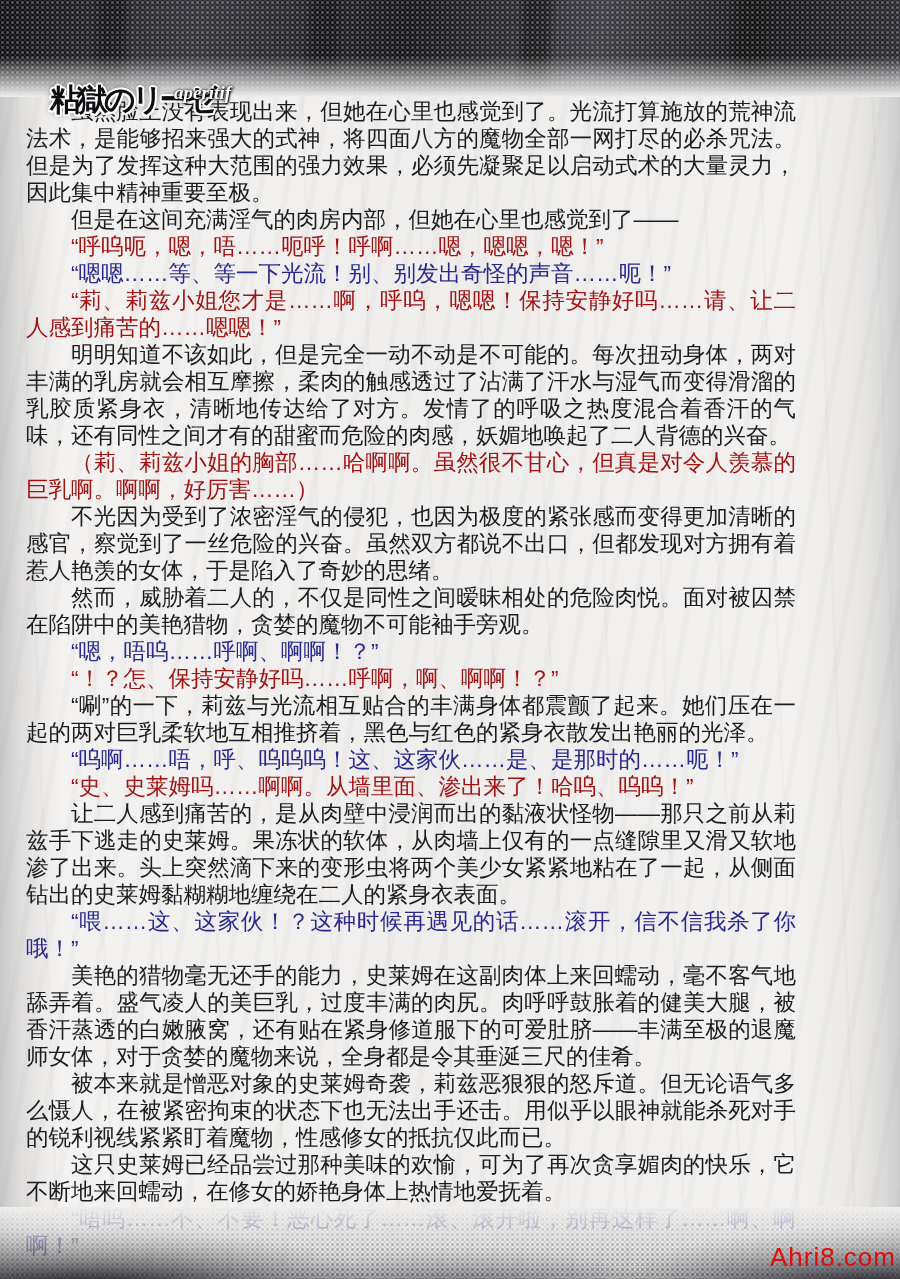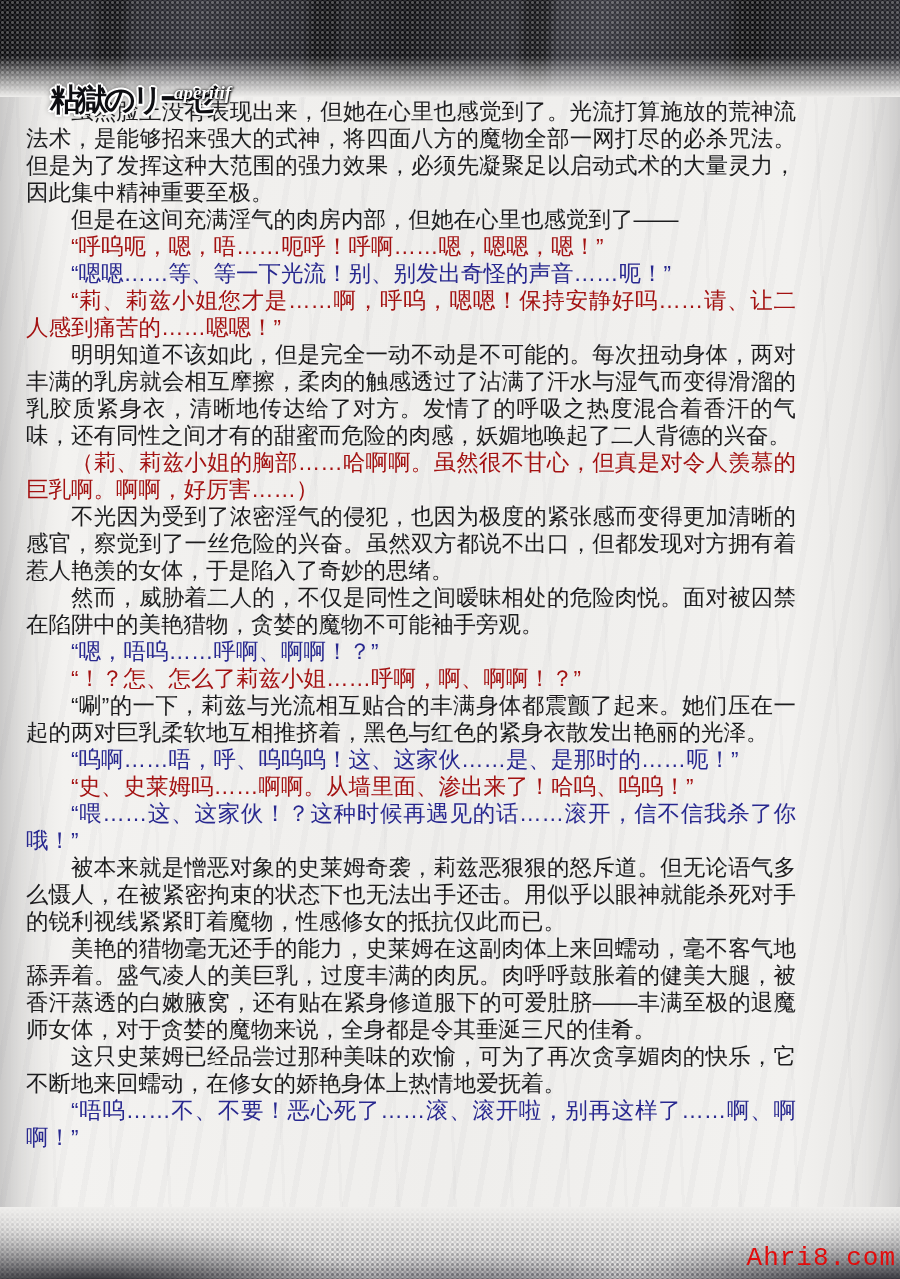--- a/index.html
+++ b/index.html
@@ -69,21 +69,21 @@
       radial-gradient(circle, rgba(35,35,45,.48) 1.1px, rgba(0,0,0,0) 1.9px),
       radial-gradient(circle, rgba(35,35,45,.30) 1.1px, rgba(0,0,0,0) 1.9px),
       radial-gradient(ellipse 400px 95px at 10% 118%, rgba(14,14,19,.95), rgba(14,14,19,0) 72%),
       radial-gradient(ellipse 300px 70px at 52% 125%, rgba(40,40,52,.55), rgba(0,0,0,0) 70%),
       radial-gradient(ellipse 360px 90px at 97% 115%, rgba(18,18,26,.9), rgba(18,18,26,0) 72%);
     background-size: auto, 5px 5px, 5px 5px, auto, auto, auto;
     background-position: 0 0, 0 0, 2.5px 2.5px, 0 0, 0 0, 0 0;
   }
   .watermark {
     position: absolute; right: 4px; bottom: 6px; z-index: 5;
-    font-family: Liberation Mono, monospace;
+    font-family: Liberation Sans, sans-serif;
     font-size: 26px; letter-spacing: 1px;
     color: var(--c-watermark);
   }
 </style>
 </head>
 <body>
 
 <div class="page" style="--c-narration: #1c1c1e; --c-blue: #28288f; --c-red: #a31212; --c-watermark: #e20c0c;">
 
   <div class="header">
@@ -96,27 +96,28 @@
   <p class="p-narration">虽然脸上没有表现出来，但她在心里也感觉到了。光流打算施放的荒神流法术，是能够招来强大的式神，将四面八方的魔物全部一网打尽的必杀咒法。但是为了发挥这种大范围的强力效果，必须先凝聚足以启动式术的大量灵力，因此集中精神重要至极。</p>
       <p class="p-narration">但是在这间充满淫气的肉房内部，但她在心里也感觉到了——</p>
       <p class="p-red">“呼呜呃，嗯，唔……呃呼！呼啊……嗯，嗯嗯，嗯！”</p>
       <p class="p-blue">“嗯嗯……等、等一下光流！别、别发出奇怪的声音……呃！”</p>
       <p class="p-red">“莉、莉兹小姐您才是……啊，呼呜，嗯嗯！保持安静好吗……请、让二人感到痛苦的……嗯嗯！”</p>
       <p class="p-narration">明明知道不该如此，但是完全一动不动是不可能的。每次扭动身体，两对丰满的乳房就会相互摩擦，柔肉的触感透过了沾满了汗水与湿气而变得滑溜的乳胶质紧身衣，清晰地传达给了对方。发情了的呼吸之热度混合着香汗的气味，还有同性之间才有的甜蜜而危险的肉感，妖媚地唤起了二人背德的兴奋。</p>
       <p class="p-red">（莉、莉兹小姐的胸部……哈啊啊。虽然很不甘心，但真是对令人羡慕的巨乳啊。啊啊，好厉害……）</p>
       <p class="p-narration">不光因为受到了浓密淫气的侵犯，也因为极度的紧张感而变得更加清晰的感官，察觉到了一丝危险的兴奋。虽然双方都说不出口，但都发现对方拥有着惹人艳羡的女体，于是陷入了奇妙的思绪。</p>
       <p class="p-narration">然而，威胁着二人的，不仅是同性之间暧昧相处的危险肉悦。面对被囚禁在陷阱中的美艳猎物，贪婪的魔物不可能袖手旁观。</p>
       <p class="p-blue">“嗯，唔呜……呼啊、啊啊！？”</p>
-      <p class="p-red">“！？怎、怎么了莉兹小姐……呼啊，啊、啊啊！？”</p>
+      <p class="p-red">“！？怎、保持安静好吗……呼啊，啊、啊啊！？”</p>
       <p class="p-narration">“唰”的一下，莉兹与光流相互贴合的丰满身体都震颤了起来。她们压在一起的两对巨乳柔软地互相推挤着，黑色与红色的紧身衣散发出艳丽的光泽。</p>
       <p class="p-blue">“呜啊……唔，呼、呜呜呜！这、这家伙……是、是那时的……呃！”</p>
       <p class="p-red">“史、史莱姆吗……啊啊。从墙里面、渗出来了！哈呜、呜呜！”</p>
+      <p class="p-narration">让二人感到痛苦的，是从肉壁中浸润而出的黏液状怪物——那只之前从莉兹手下逃走的史莱姆。果冻状的软体，从肉墙上仅有的一点缝隙里又滑又软地渗了出来。头上突然滴下来的变形虫将两个美少女紧紧地粘在了一起，从侧面钻出的史莱姆黏糊糊地缠绕在二人的紧身衣表面。</p>
       <p class="p-blue">“喂……这、这家伙！？这种时候再遇见的话……滚开，信不信我杀了你哦！”</p>
+      <p class="p-narration">美艳的猎物毫无还手的能力，史莱姆在这副肉体上来回蠕动，毫不客气地舔弄着。盛气凌人的美巨乳，过度丰满的肉尻。肉呼呼鼓胀着的健美大腿，被香汗蒸透的白嫩腋窝，还有贴在紧身修道服下的可爱肚脐——丰满至极的退魔师女体，对于贪婪的魔物来说，全身都是令其垂涎三尺的佳肴。</p>
       <p class="p-narration">被本来就是憎恶对象的史莱姆奇袭，莉兹恶狠狠的怒斥道。但无论语气多么慑人，在被紧密拘束的状态下也无法出手还击。用似乎以眼神就能杀死对手的锐利视线紧紧盯着魔物，性感修女的抵抗仅此而已。</p>
-      <p class="p-narration">美艳的猎物毫无还手的能力，史莱姆在这副肉体上来回蠕动，毫不客气地舔弄着。盛气凌人的美巨乳，过度丰满的肉尻。肉呼呼鼓胀着的健美大腿，被香汗蒸透的白嫩腋窝，还有贴在紧身修道服下的可爱肚脐——丰满至极的退魔师女体，对于贪婪的魔物来说，全身都是令其垂涎三尺的佳肴。</p>
       <p class="p-narration">这只史莱姆已经品尝过那种美味的欢愉，可为了再次贪享媚肉的快乐，它不断地来回蠕动，在修女的娇艳身体上热情地爱抚着。</p>
       <p class="p-blue">“唔呜……不、不要！恶心死了……滚、滚开啦，别再这样了……啊、啊啊！”</p>
     </div>
 
   <div class="footer"></div>
 
   <div class="watermark">Ahri8.com</div>
 
 </div>
 

